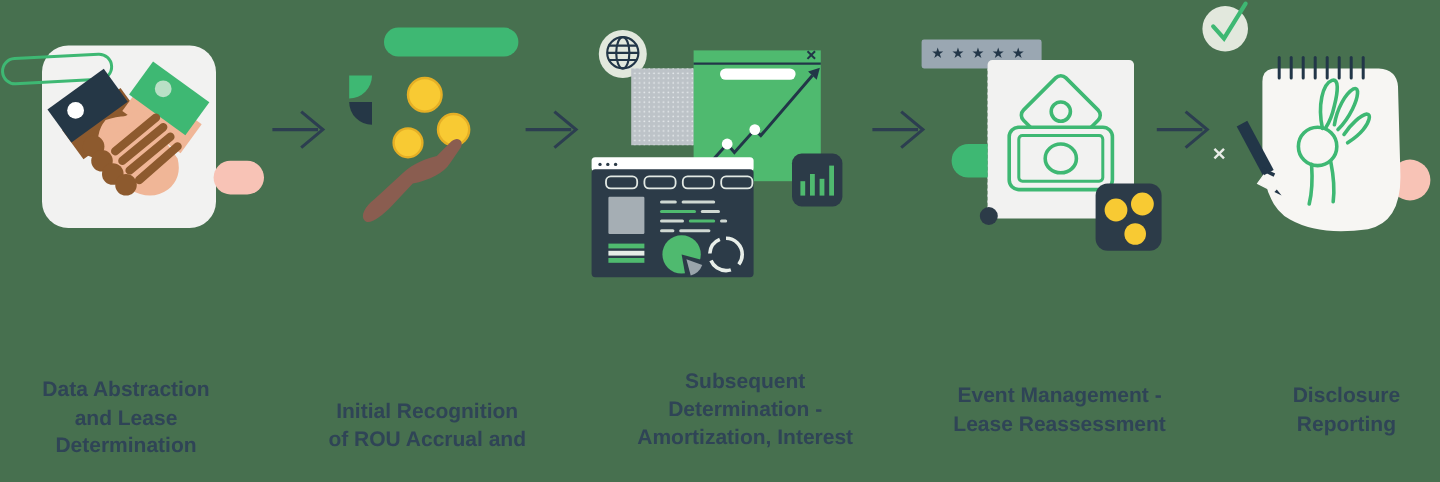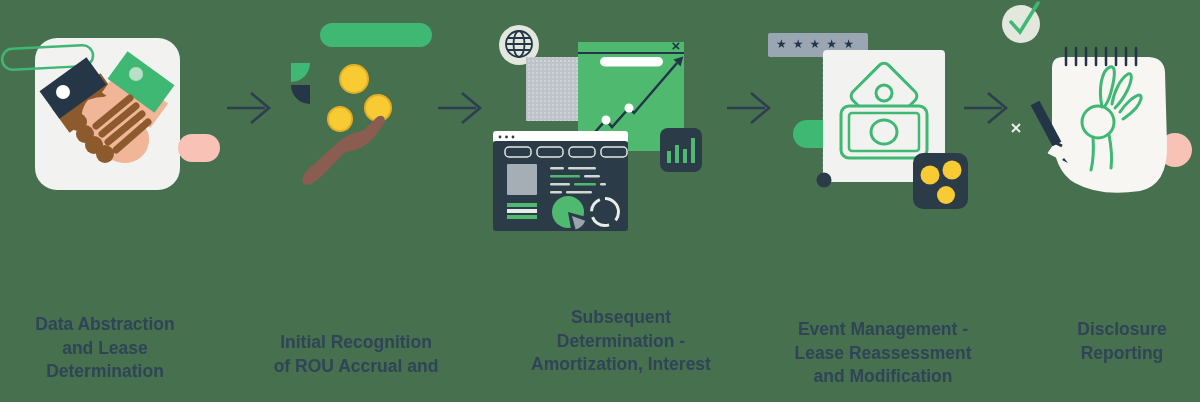--- a/index.html
+++ b/index.html
@@ -245,21 +245,20 @@
     <span></span>
   </div>
   <div class="step-label" id="l3">
     <span>Subsequent</span>
     <span>Determination -</span>
     <span>Amortization, Interest</span>
   </div>
   <div class="step-label" id="l4">
     <span>Event Management -</span>
     <span>Lease Reassessment</span>
-    <span>and Modification</span>
     <span></span>
   </div>
   <div class="step-label" id="l5">
     <span>Disclosure</span>
     <span>Reporting</span>
     <span></span>
     <span></span>
   </div>
 
 </div>

